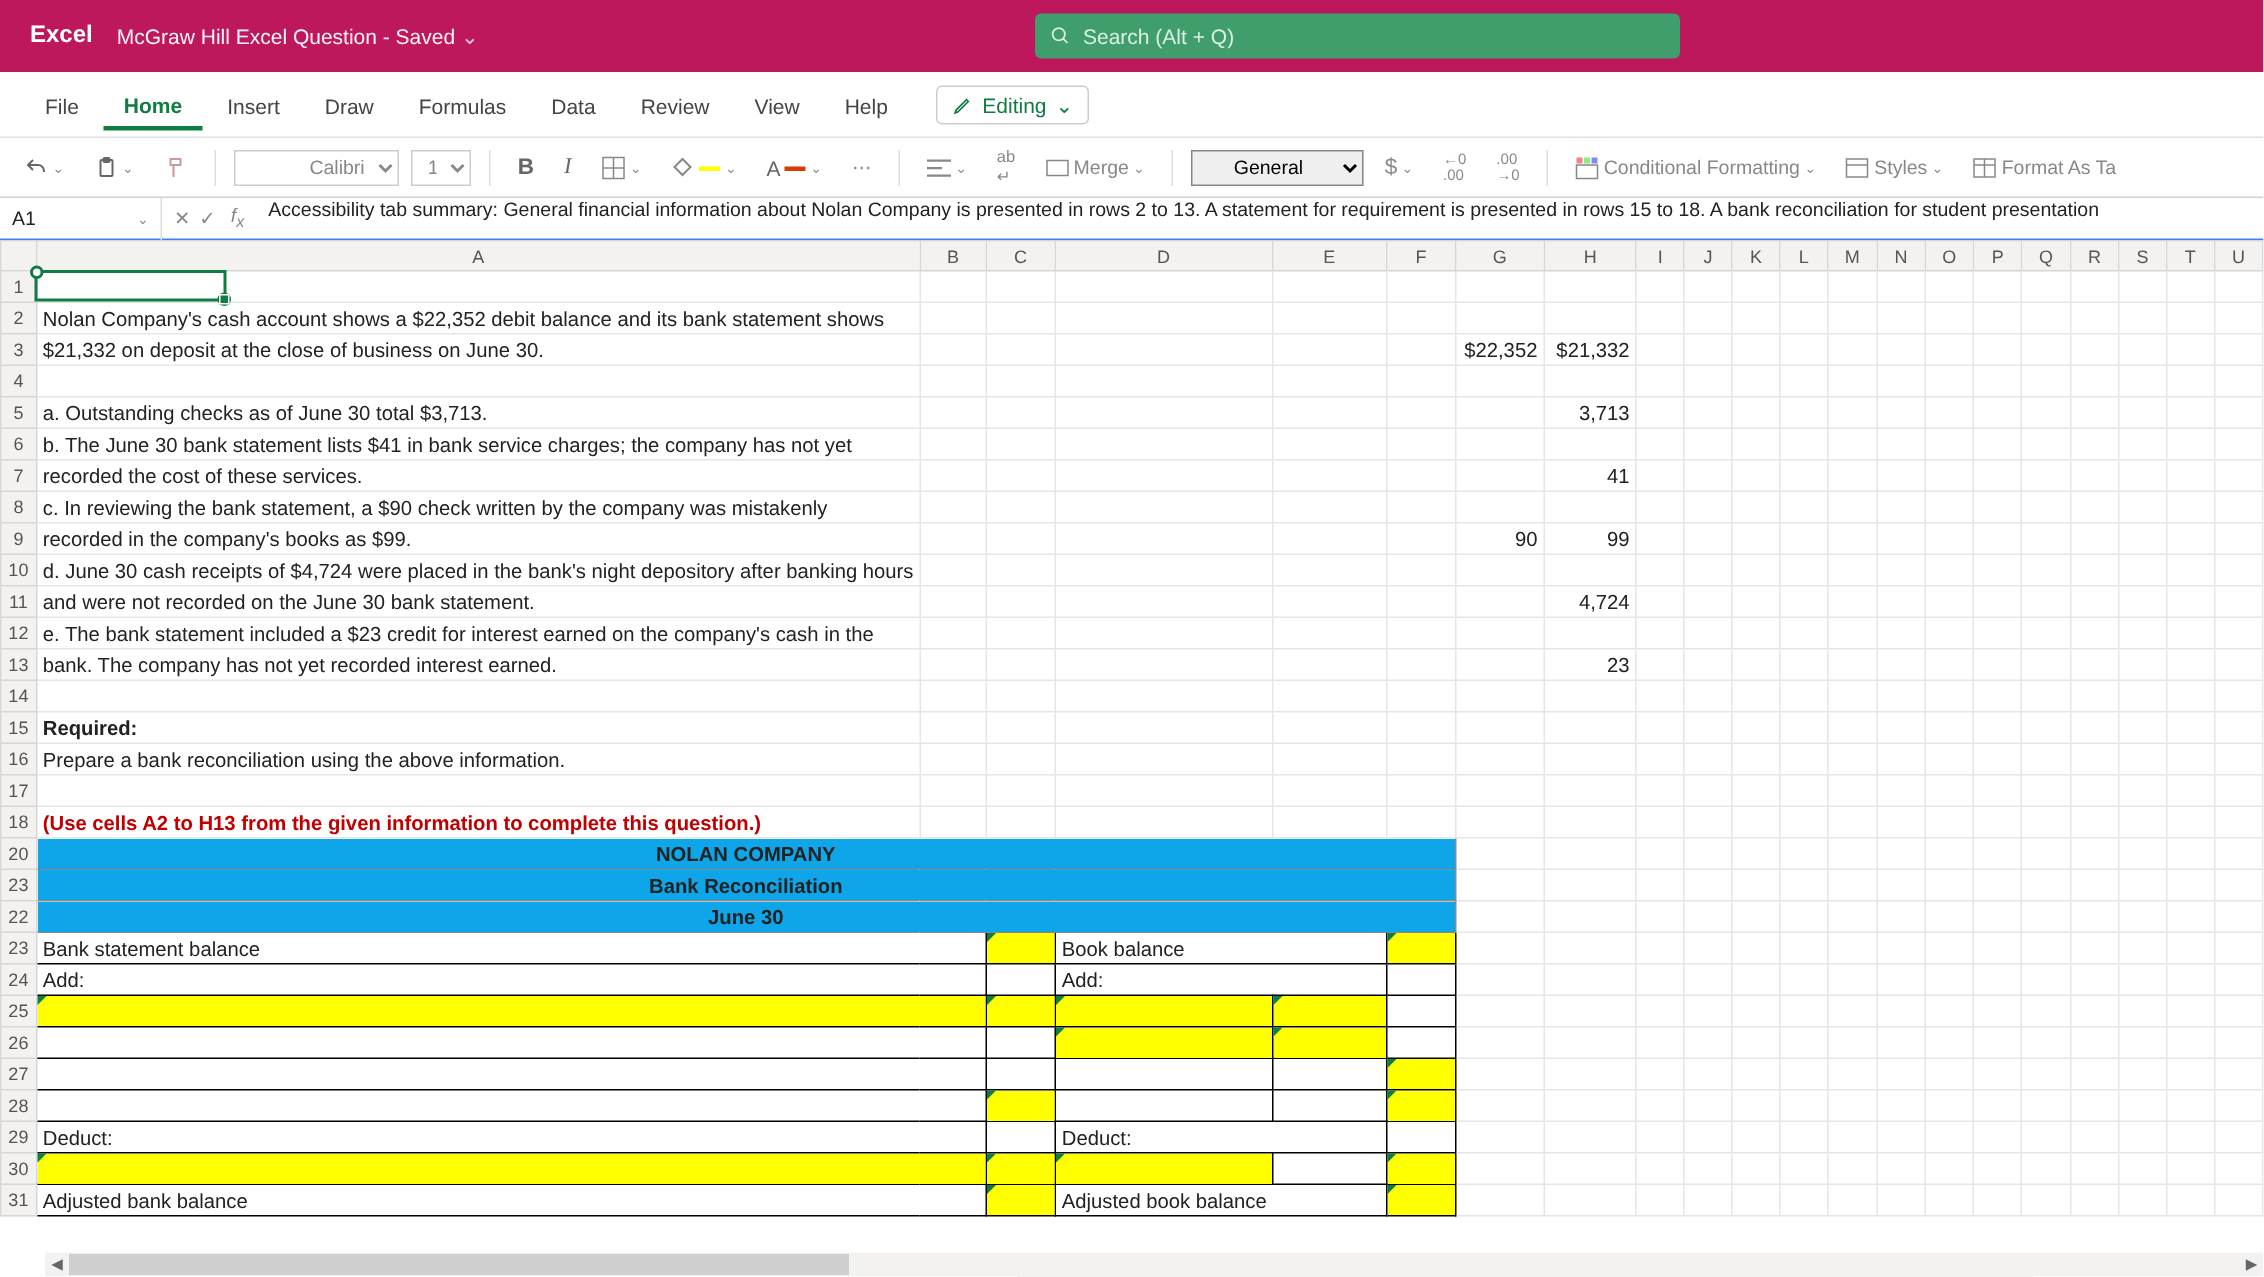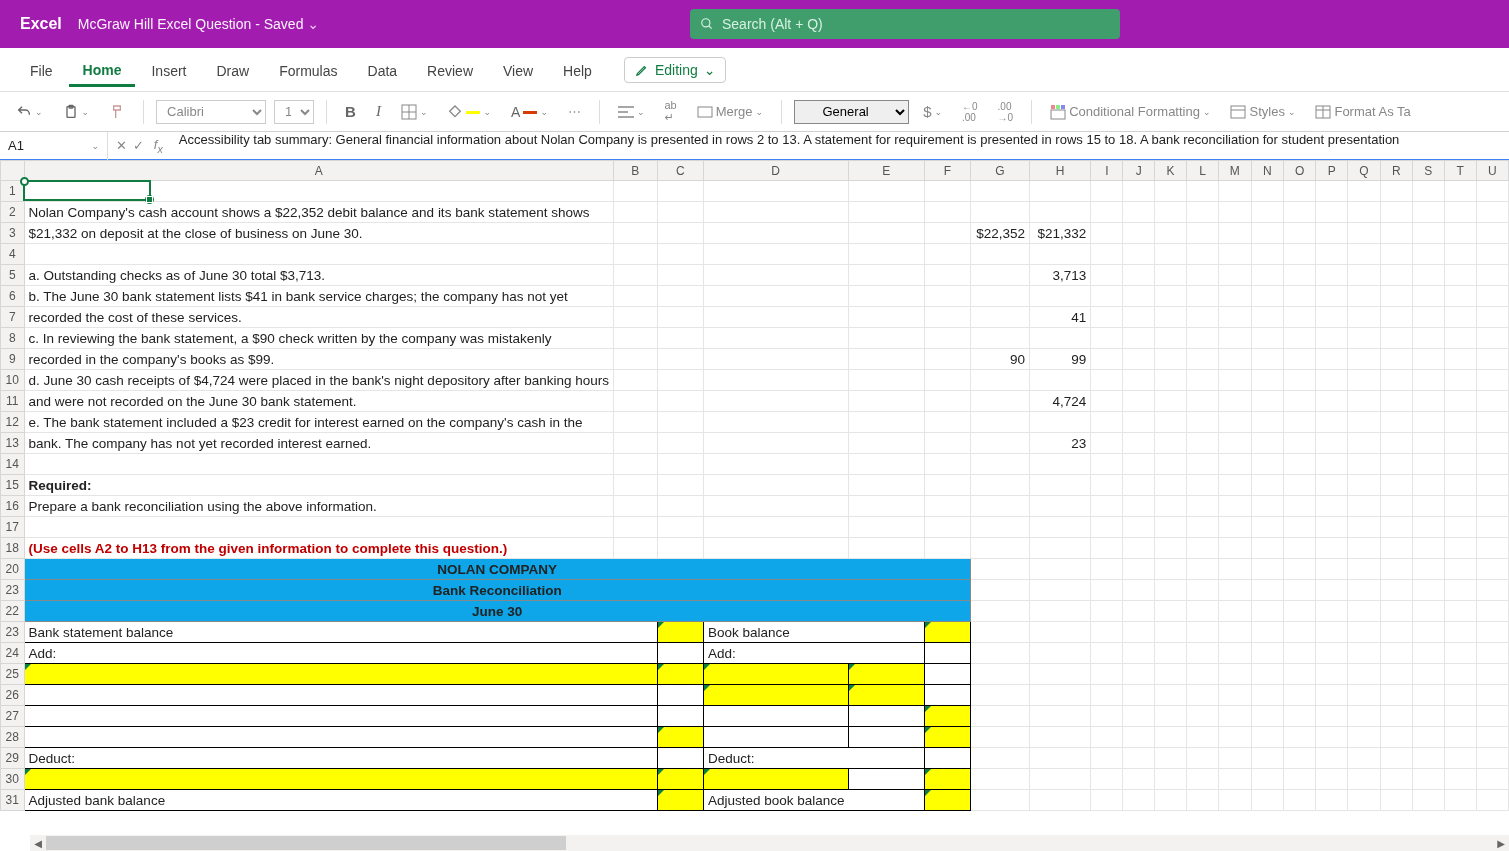--- a/index.html
+++ b/index.html
@@ -1,37 +1,37 @@
 <!DOCTYPE html>
 <html><head>
 <meta charset="utf-8">
 <style>
   * { box-sizing: border-box; margin: 0; padding: 0; }
   body { font-family: "Segoe UI", Arial, sans-serif; font-size: 13px; color: #222; background: #fff; overflow: hidden; }
   
-  .titlebar { background: #a21caf; height: 48px; display: flex; align-items: center; padding: 0 20px; color: #fff; }
+  .titlebar { background: #be185d; height: 48px; display: flex; align-items: center; padding: 0 20px; color: #fff; }
   .titlebar .app { font-weight: 600; font-size: 16px; margin-right: 16px; }
   .titlebar .doc { font-size: 14px; opacity: 0.95; }
   .titlebar .doc::after { content: " ⌄"; opacity: 0.8; }
   .search-wrap { margin-left: auto; margin-right: auto; position: absolute; left: 690px; width: 430px; }
   .search-box { background: #3f9e6b; border-radius: 4px; height: 30px; display: flex; align-items: center; padding: 0 10px; color: #d8f0e2; font-size: 14px; }
   .search-box svg { margin-right: 8px; }
   
   .tabbar { height: 44px; display: flex; align-items: center; padding: 0 16px; border-bottom: 1px solid #e0e0e0; gap: 2px; background:#fff; }
   .tab { padding: 10px 14px 8px; font-size: 14px; color: #444; cursor: pointer; }
   .tab.active { color: #107c41; font-weight: 600; border-bottom: 3px solid #107c41; padding-bottom: 6px; }
   .editing-pill { margin-left: 16px; border: 1px solid #ccc; border-radius: 4px; padding: 4px 10px; display: flex; align-items: center; gap: 6px; color: #107c41; font-size: 14px; }
   .editing-pill svg { width: 14px; height: 14px; }
   
   .ribbon { height: 40px; display: flex; align-items: center; padding: 0 10px; gap: 8px; border-bottom: 1px solid #d0d0d0; color: #888; }
   .ribbon .sep { width:1px; height:24px; background:#ddd; margin:0 4px; }
   .ribbon .rbtn { padding: 4px 6px; display:flex; align-items:center; gap:3px; cursor:pointer; }
   .ribbon svg { display:block; }
   .font-sel { border:1px solid #ccc; height:24px; font-size:13px; padding:0 6px; color:#888; background:#fff; }
-  .font-sel.name { width:110px; }
+  .font-sel.name { width:110px;text-align:right; }
   .font-sel.size { width:40px; }
   .numfmt { border:1px solid #888; height:24px; width:115px; font-size:13px; padding:0 4px;text-align:center; }
   
   .fxbar { height: 28px; display:flex; align-items:center; border-bottom:1px solid #3b82f6; }
   .namebox { width:108px; height:28px; border-right:1px solid #ddd; padding:0 8px; font-size:13px; display:flex; align-items:center; }
   .fx-icons { display:flex; align-items:center; gap:6px; padding:0 8px; color:#888; }
   .fx-icons .x { color:#888; } .fx-icons .chk { color:#888;} 
   .fx-label { font-style: italic; font-size:13px; padding:0 4px; }
   .fx-input { flex:1; height:28px; border:none; outline:none; font-size:13px; padding:0 4px; white-space:nowrap; overflow:hidden; }
   

